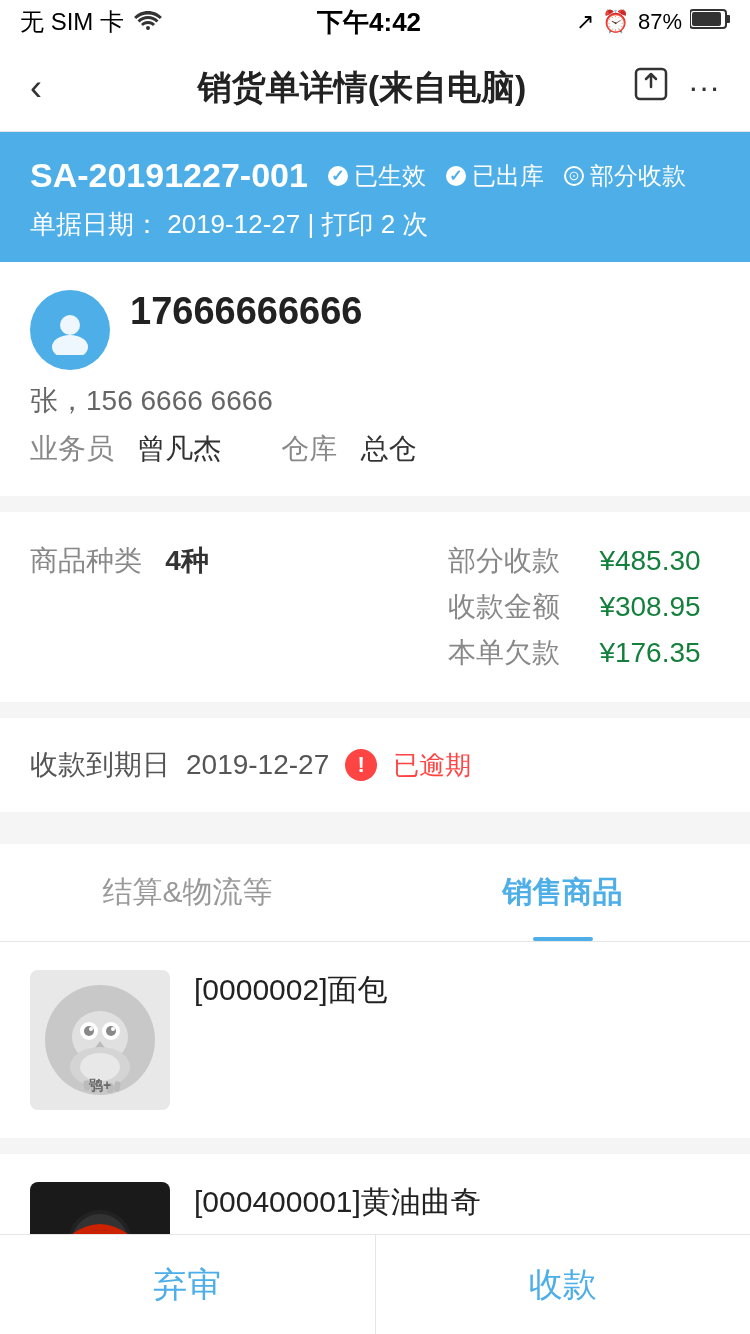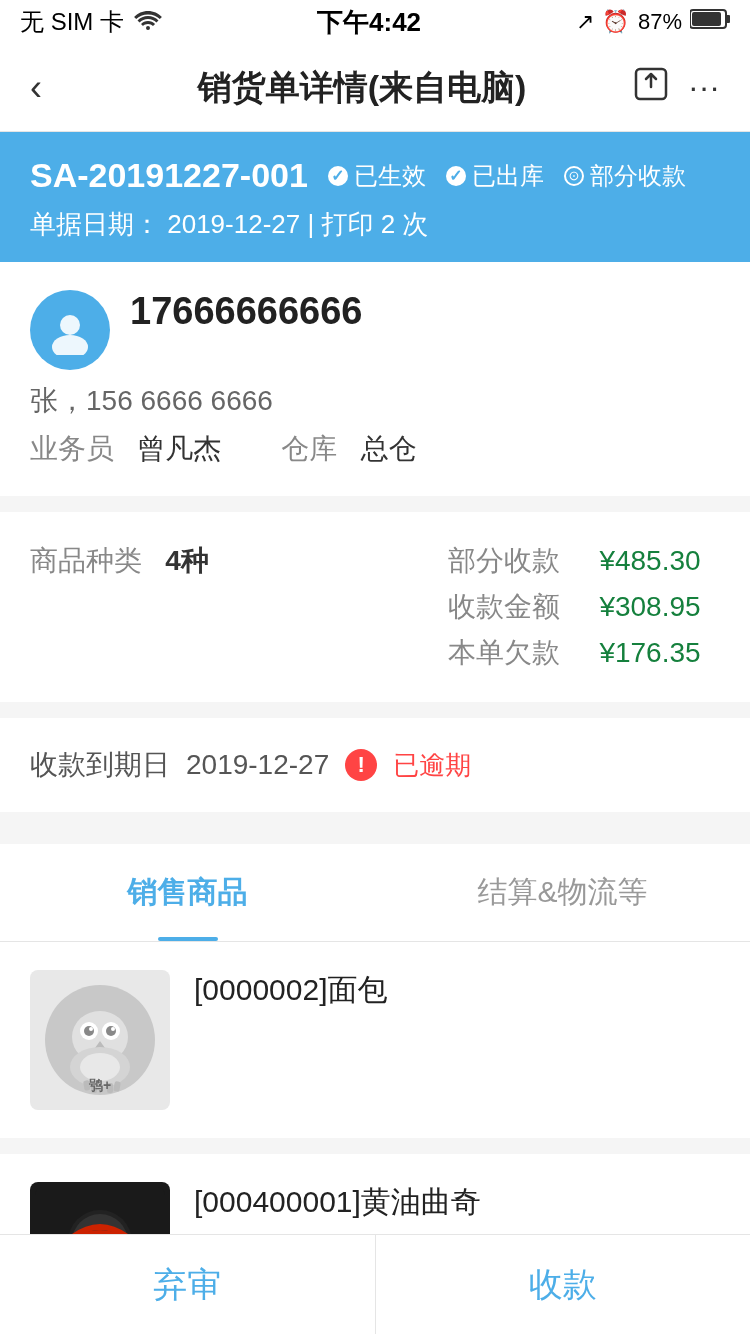--- a/index.html
+++ b/index.html
@@ -428,25 +428,25 @@
 <div class="due-section">
   <span>收款到期日</span>
   <span>2019-12-27</span>
   <span class="overdue-badge">!</span>
   <span class="overdue-text">已逾期</span>
 </div>
 
 <div class="divider"></div>
 
 <div class="tabs">
+  <div class="tab">
+    <span>结算&amp;物流等</span>
+  </div>
   <div class="tab active">
     <span>销售商品</span>
-  </div>
-  <div class="tab">
-    <span>结算&amp;物流等</span>
   </div>
 </div>
 
 <div class="product-list">
 
   <div class="product-item">
     <div class="product-thumb">
 
       <svg width="110" height="110" viewBox="0 0 110 110" fill="none">
         <circle cx="55" cy="55" r="55" fill="#c8c8c8"></circle>

